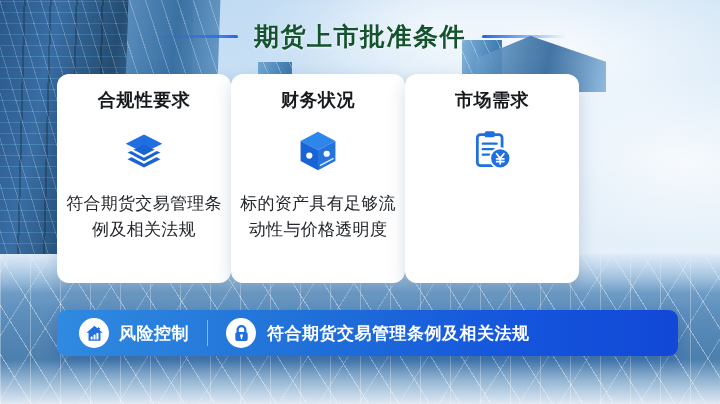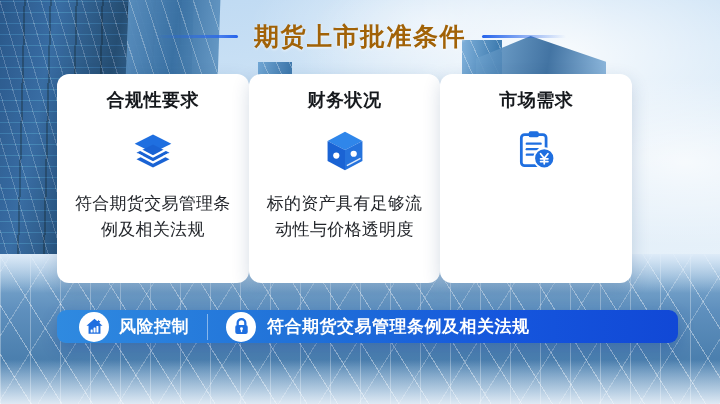--- a/index.html
+++ b/index.html
@@ -88,49 +88,49 @@
 
   
   .title-row {
     position:absolute; top:18px; left:0; right:0; height:36px;
     display:flex; align-items:center; justify-content:center; gap:16px;
   }
   .title-line { height:3px; width:84px; border-radius:2px; }
   .title-line.left  { background:linear-gradient(90deg, rgba(37,99,235,0) 0%, #2563eb 100%); }
   .title-line.right { background:linear-gradient(90deg, #2563eb 0%, rgba(37,99,235,0) 100%); }
   .title-text {
-    font-size:25px; font-weight:bold; color:#a16207;
+    font-size:25px; font-weight:bold; color:#14532d;
     letter-spacing:1.5px; white-space:nowrap;
     text-shadow:0 1px 3px rgba(255,255,255,0.7);
   }
 
   
   .cards {
-    position:absolute; top:74px; left:57px; width:575px; height:209px;
+    position:absolute; top:74px; left:57px; width:522px; height:209px;
     display:flex; justify-content:space-between;
   }
   .card {
     width:194px; height:209px; background:#ffffff;
     border-radius:12px;
     box-shadow:0 6px 18px rgba(24,62,110,0.18);
     display:flex; flex-direction:column; align-items:center;
     padding-top:14px;
   }
   .card-title {
     font-size:18px; font-weight:bold; color:#16191d; letter-spacing:.5px;
   }
   .card-icon { margin-top:16px; height:46px; display:flex; align-items:center; }
   .card-body {
     margin-top:16px; font-size:17px; color:#23262b; line-height:1.55;
     text-align:center; width:160px; letter-spacing:.3px;
   }
 
   
   .bar {
-    position:absolute; left:57px; top:310px; width:621px; height:33px;
+    position:absolute; left:57px; top:310px; width:621px; height:46px;
     background:linear-gradient(90deg,#2f8ae0 0%,#1f6fd8 42%,#1556dd 72%,#1148d6 100%);
     border-radius:9px;
     box-shadow:0 6px 16px rgba(16,60,150,0.30);
     display:flex; align-items:center; padding-left:22px;
   }
   .bar-chip { display:flex; align-items:center; gap:10px; }
   .chip-circle {
     width:30px; height:30px; border-radius:50%; background:#ffffff;
     display:flex; align-items:center; justify-content:center; flex:none;
   }

